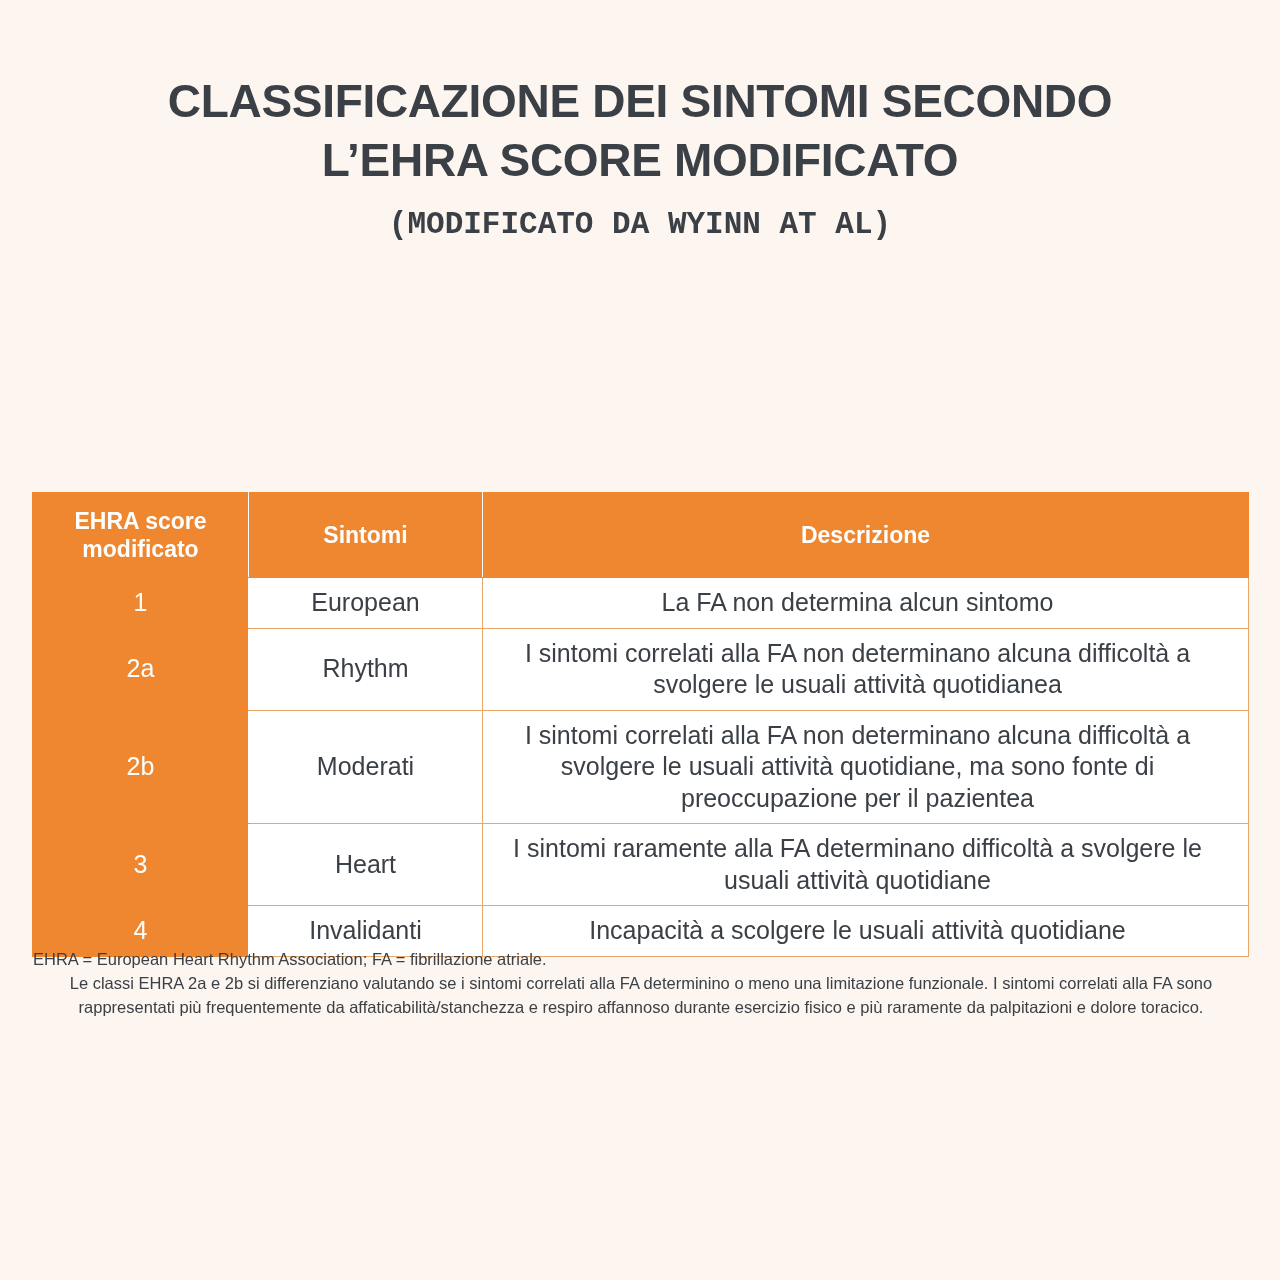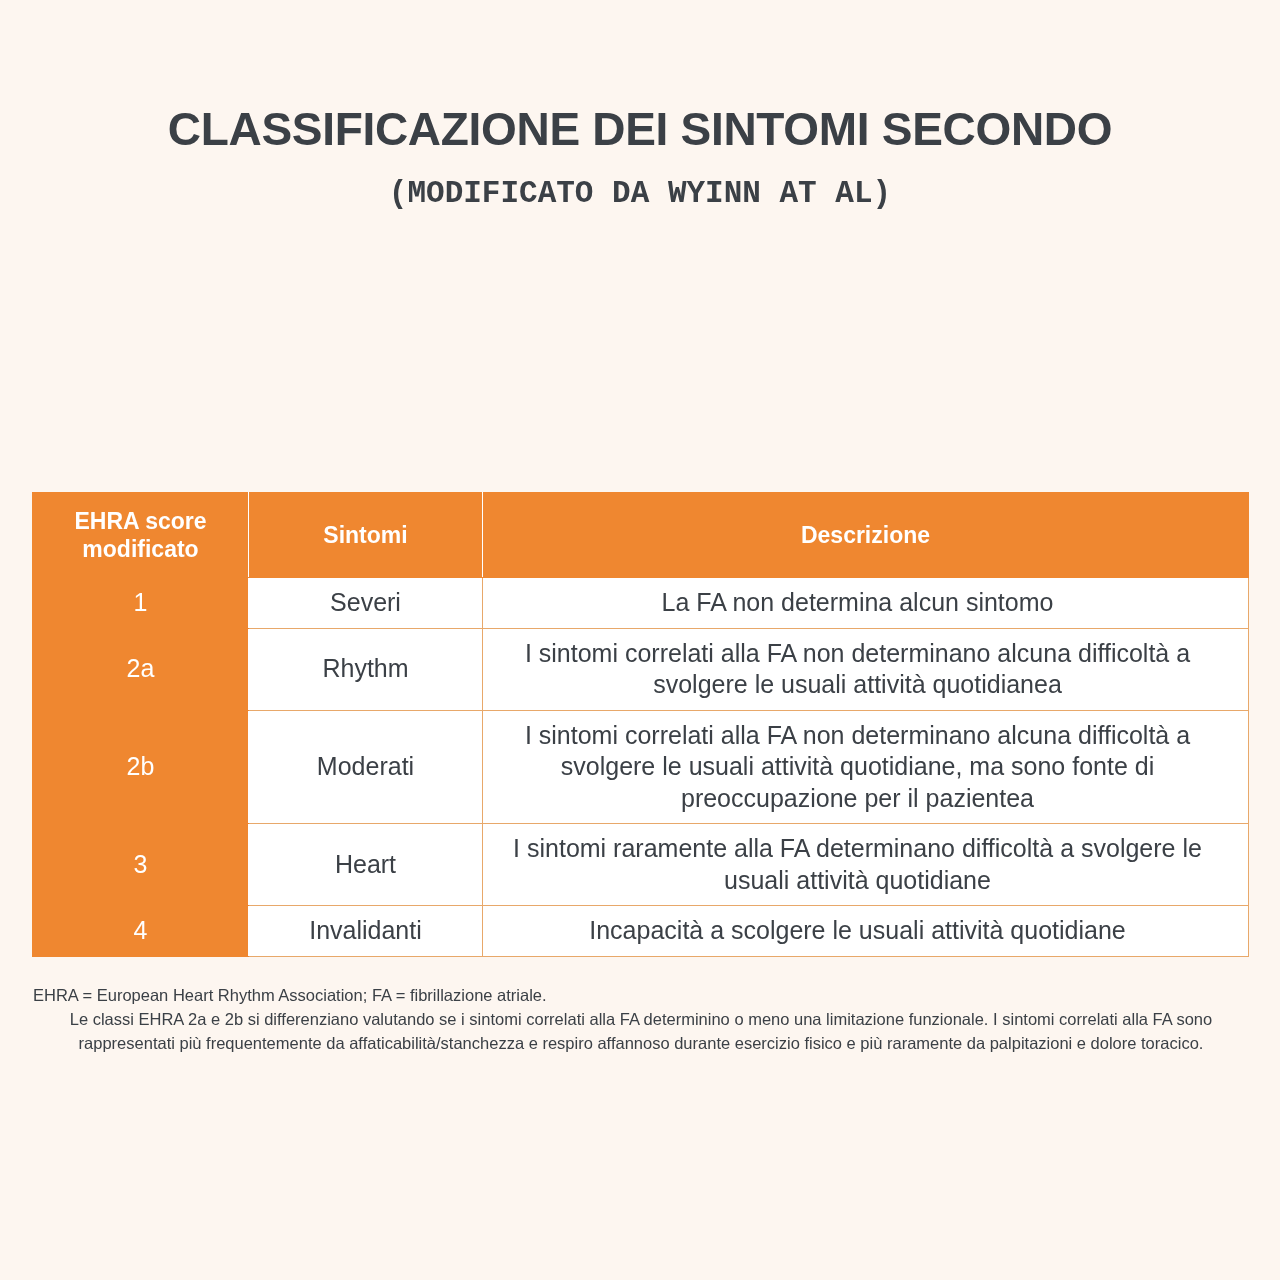--- a/index.html
+++ b/index.html
@@ -14,21 +14,21 @@
     color: #3b4046;
     overflow: hidden;
   }
   .page {
     position: relative;
     width: 1280px;
     height: 1280px;
     box-sizing: border-box;
   }
   .title-block {
-    padding-top: 100px;
+    padding-top: 72px;
     text-align: center;
   }
   .title-main {
     font-size: 46px;
     font-weight: bold;
     line-height: 1.28;
     letter-spacing: -0.3px;
     color: #3b4046;
     margin: 0 80px;
   }
@@ -87,21 +87,21 @@
     border-color: #ef8730;
     border-right: 1px solid #ffffff;
   }
   table.ehra td.desc {
     padding-left: 14px;
     padding-right: 30px;
   }
   .footnotes {
     position: absolute;
     left: 33px;
-    top: 984px;
+    top: 948px;
     width: 1216px;
     font-size: 16.5px;
     line-height: 1.42;
     color: #3b4046;
   }
   .footnotes p {
     margin: 0;
   }
   .footnotes p.fn2 {
     margin-top: 1px;
@@ -109,20 +109,21 @@
   }
 </style>
 </head>
 <body>
 
 <div class="page">
 
   <div class="title-block">
     <div class="title-main">
       <span>CLASSIFICAZIONE DEI SINTOMI SECONDO</span><br>
+      <span>L’EHRA SCORE MODIFICATO</span>
     </div>
     <div class="title-sub">(MODIFICATO DA WYINN AT AL)</div>
   </div>
 
   <div class="table-wrap">
     <table class="ehra">
       <colgroup>
         <col class="c1">
           <col class="c2">
           <col class="c3">
@@ -130,21 +131,21 @@
       <thead>
         <tr>
           <th class="h1">EHRA score modificato</th>
           <th class="h2">Sintomi</th>
           <th class="h3">Descrizione</th>
         </tr>
       </thead>
       <tbody>
         <tr>
           <td class="score">1</td>
-          <td>Severi</td>
+          <td>European</td>
           <td class="desc">La FA non determina alcun sintomo</td>
         </tr>
         <tr>
           <td class="score">2a</td>
           <td>Rhythm</td>
           <td class="desc">I sintomi correlati alla FA non determinano alcuna difficoltà a svolgere le usuali attività quotidianea</td>
         </tr>
         <tr>
           <td class="score">2b</td>
           <td>Moderati</td>

